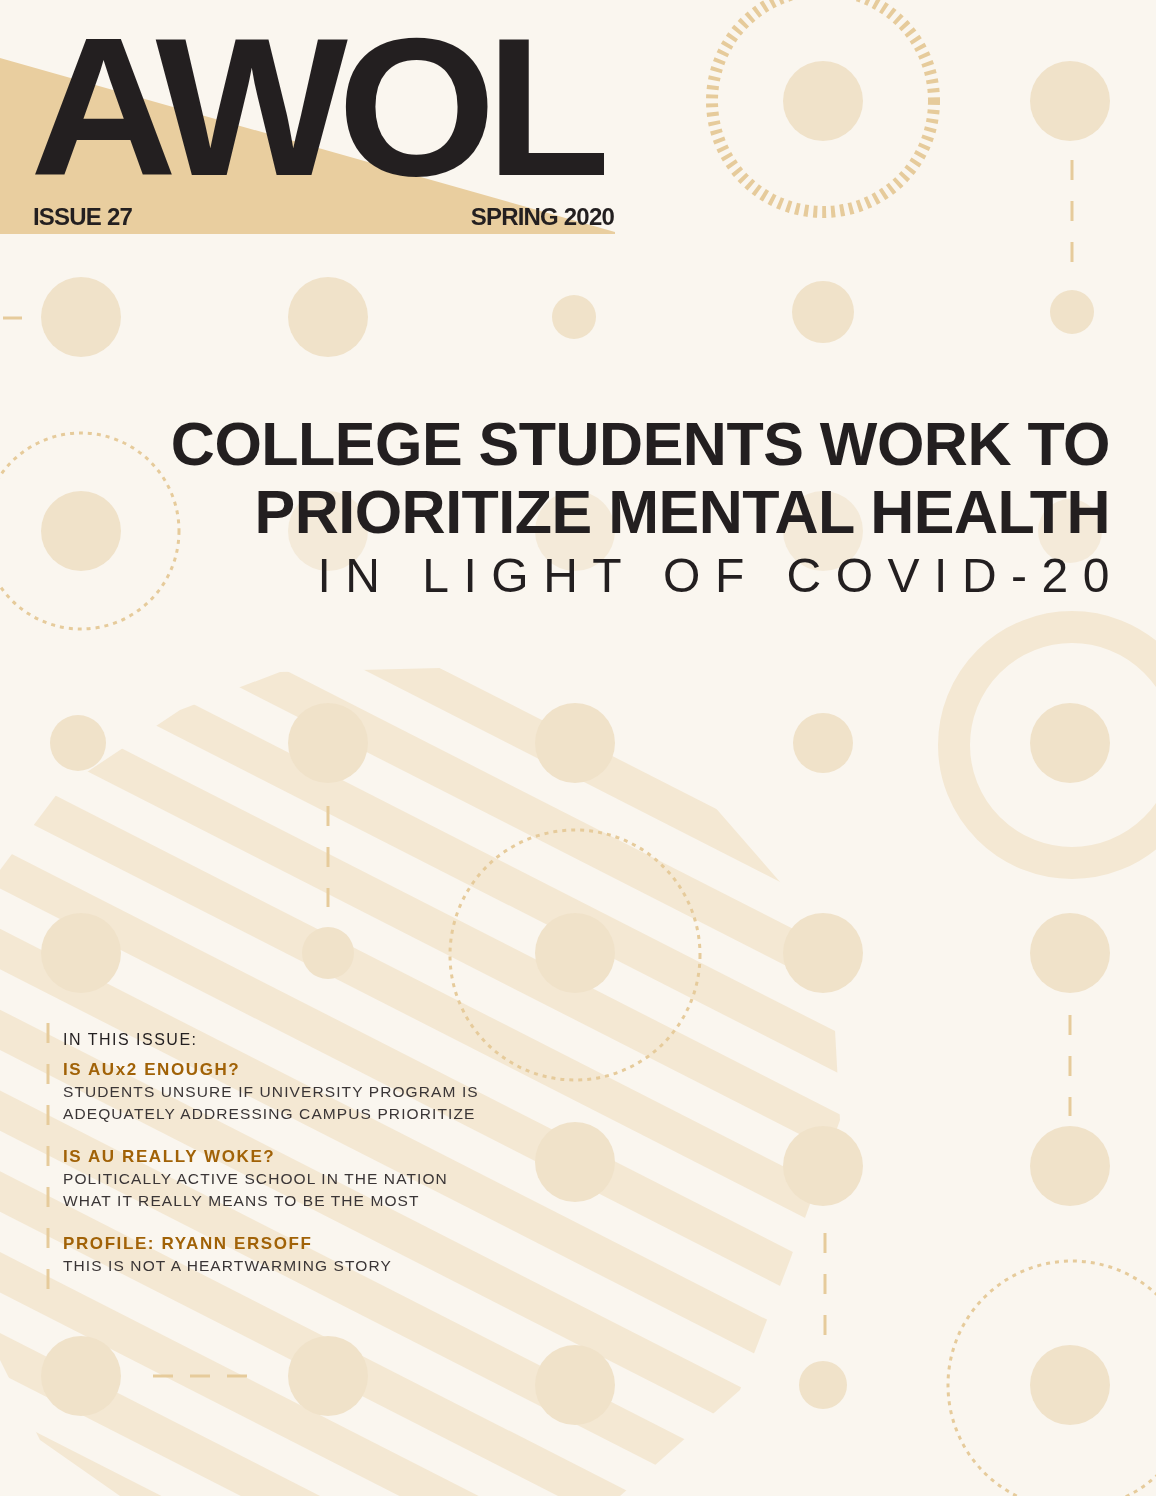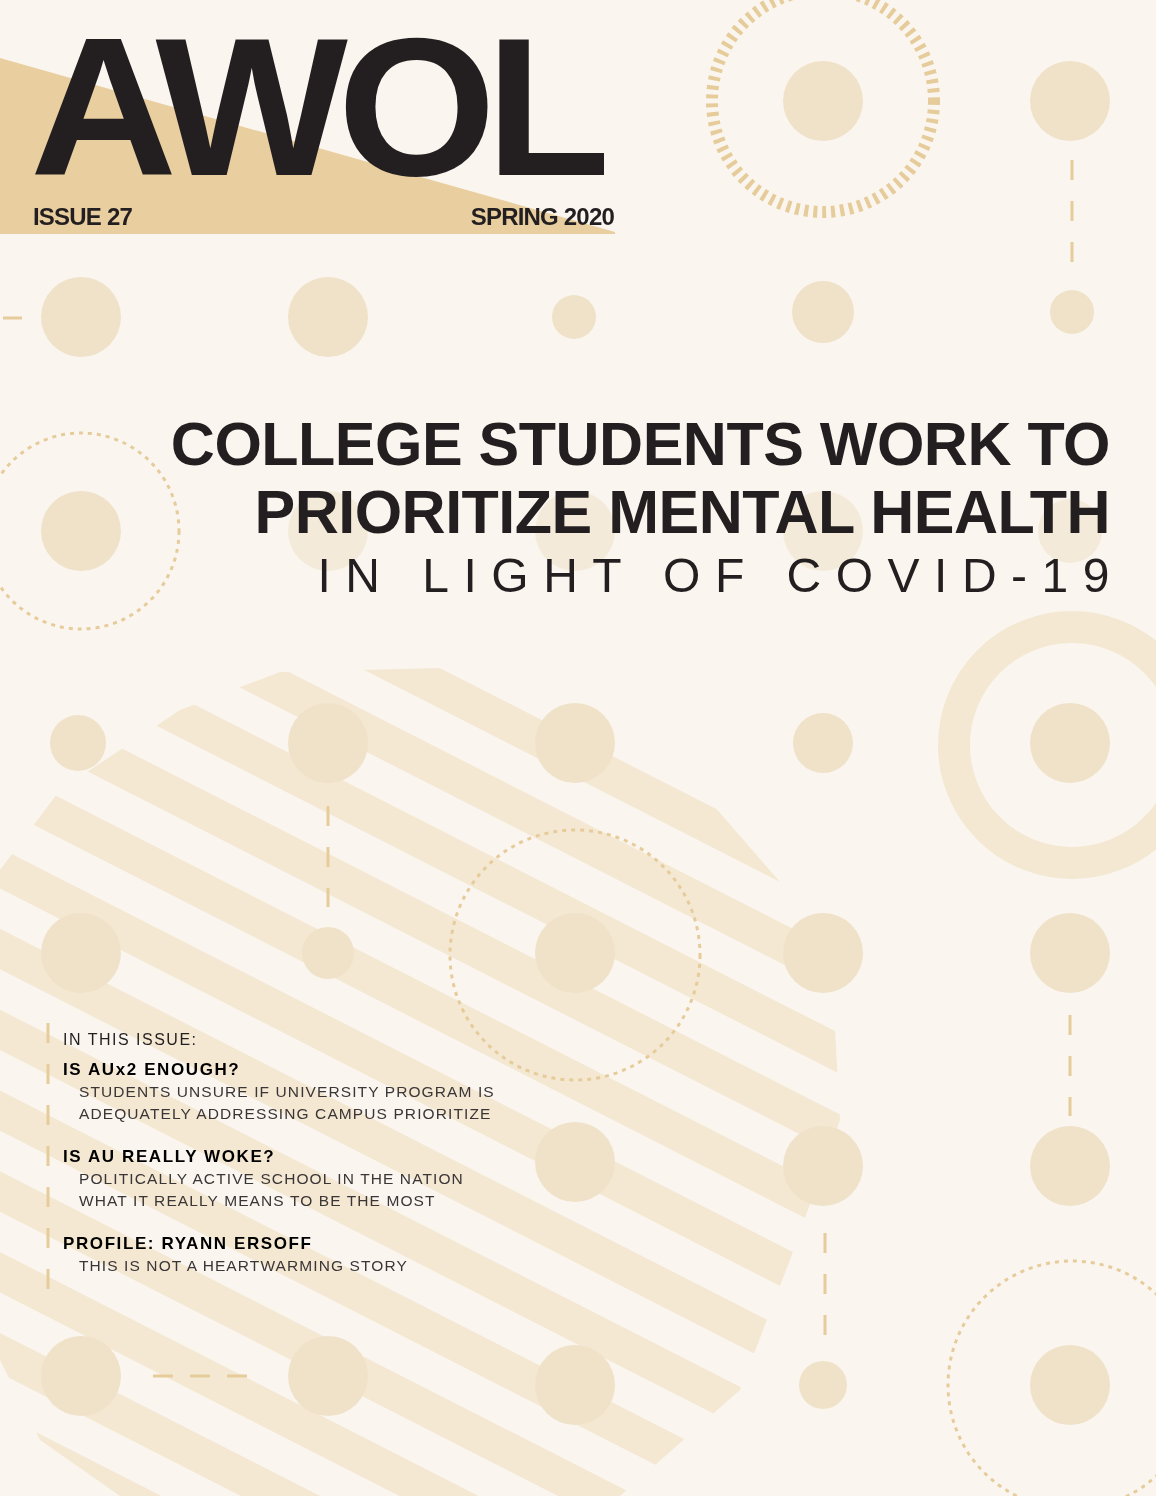--- a/index.html
+++ b/index.html
@@ -36,26 +36,25 @@
       font-family: "Liberation Sans", sans-serif;
     }
     .toc { position: absolute; left: 63px; top: 1024px; width: 520px; }
     .toc-title {
       font-size: 16px; font-weight: 400; letter-spacing: 1.5px; line-height: 32px;
       margin: 0 0 2px 0; white-space: nowrap; color: #231F20;
     }
     .toc-item { margin-bottom: 20px; }
     .toc-head {
       font-weight: 700; font-size: 17px; letter-spacing: 1.6px; line-height: 23px;
-      white-space: nowrap; color: #000000;
+      white-space: nowrap; color: #a16207;
     }
     .toc-desc {
       font-size: 15.5px; letter-spacing: 1.1px; line-height: 22px; color: #3a3536;
       white-space: nowrap;
-      margin-left: 16px;
     }
   </style>
 </head>
 <body>
 
 <svg class="bg-art" viewBox="0 0 1156 1496" xmlns="http://www.w3.org/2000/svg">
   <defs>
     <clipPath id="stripeClip">
       <polygon points="280,672 440,668 700,790 800,905 835,1030 840,1120 790,1260 740,1390 620,1496 120,1496 40,1440 0,1360 0,870 60,790 180,710"></polygon>
     </clipPath>
@@ -148,21 +147,21 @@
   </g>
 </svg>
 
 <h1 class="masthead-title">AWOL</h1>
 <div class="issue-num">ISSUE 27</div>
 <div class="issue-season">SPRING 2020</div>
 
 <h2 class="headline">
   <span class="line">COLLEGE STUDENTS WORK TO</span>
   <span class="line">PRIORITIZE MENTAL HEALTH</span>
-  <span class="sub">IN LIGHT OF COVID-19</span>
+  <span class="sub">IN LIGHT OF COVID-20</span>
 </h2>
 
 <div class="toc">
   <div class="toc-title">IN THIS ISSUE:</div>
 
   <div class="toc-item">
     <div class="toc-head">IS AUx2 ENOUGH?</div>
     <div class="toc-desc">STUDENTS UNSURE IF UNIVERSITY PROGRAM IS</div>
     <div class="toc-desc">ADEQUATELY ADDRESSING CAMPUS PRIORITIZE</div>
   </div>

